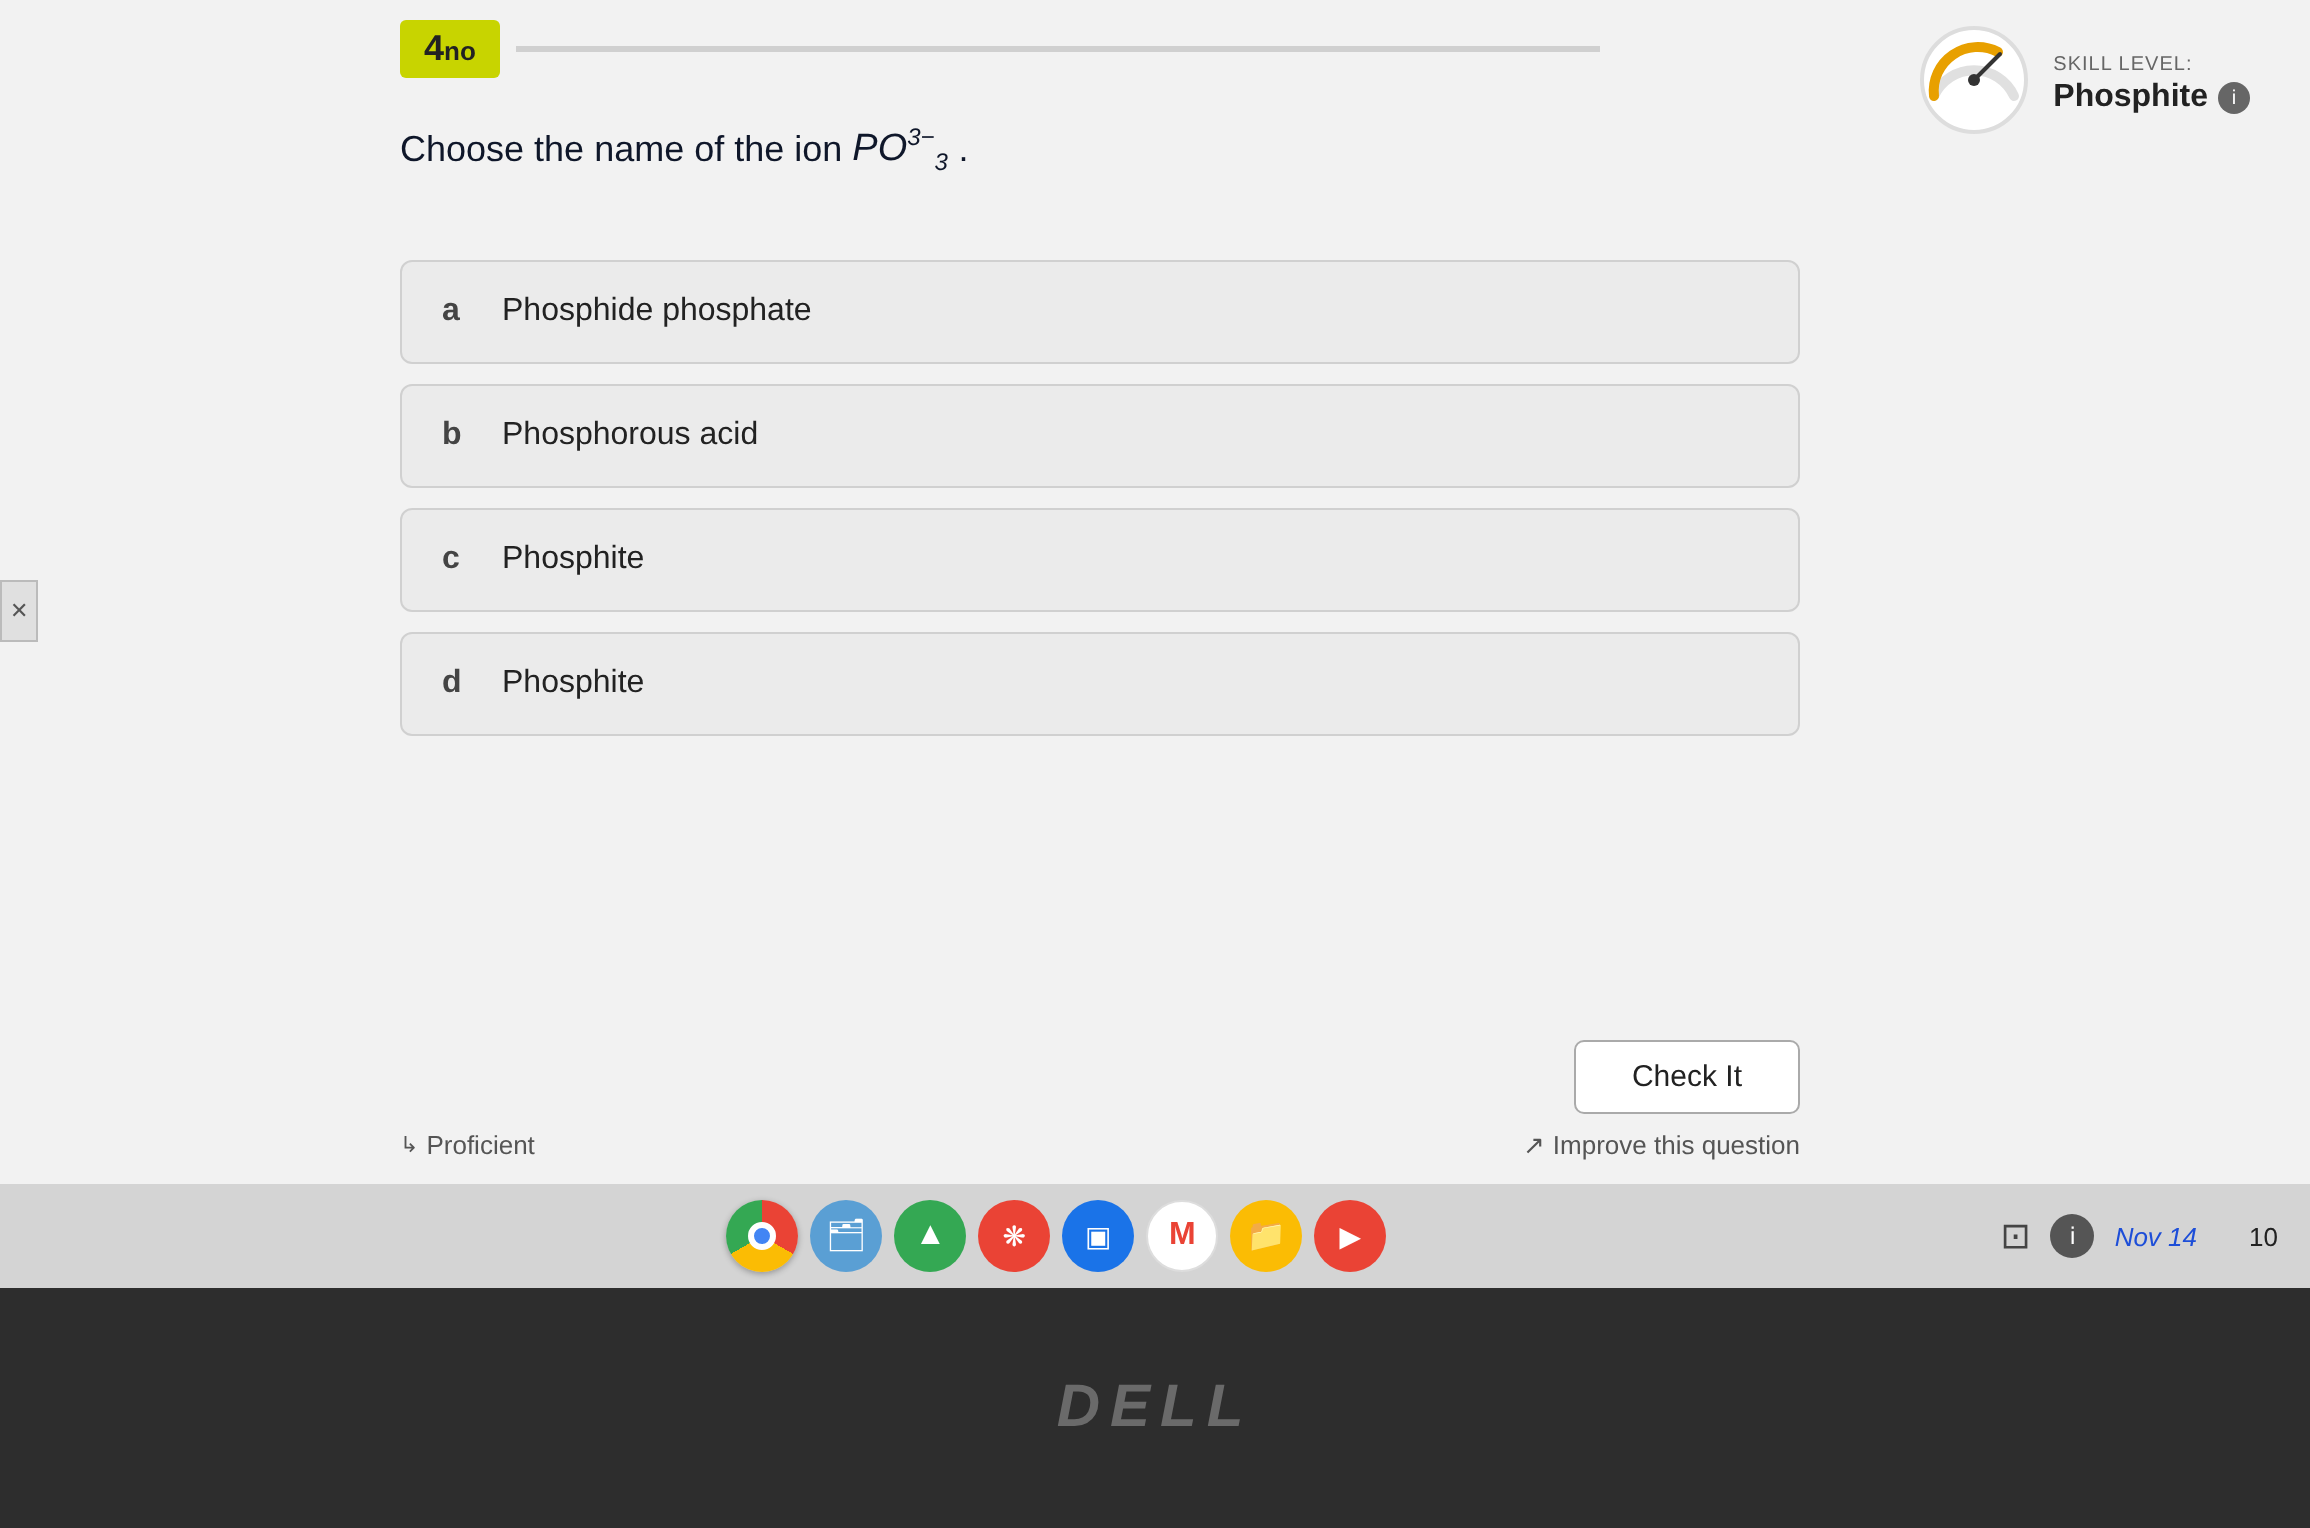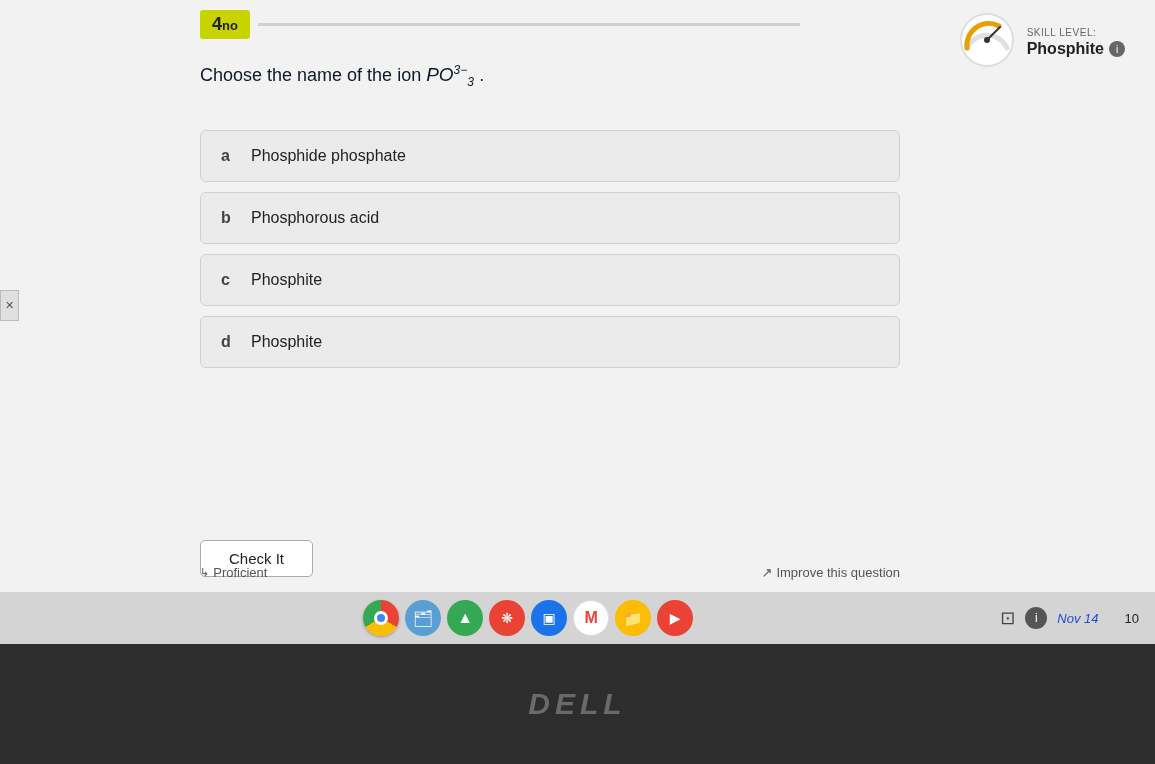--- a/index.html
+++ b/index.html
@@ -79,21 +79,21 @@
       <span style="font-weight:bold;color:#444;min-width:16px;">c</span>
       <span>Phosphite</span>
     </button>
 
     <button style="background:#ebebeb;border:1px solid #d0d0d0;border-radius:6px;padding:16px 20px;font-size:16px;color:#222;cursor:pointer;text-align:left;display:flex;align-items:center;gap:14px;width:100%;">
       <span style="font-weight:bold;color:#444;min-width:16px;">d</span>
       <span>Phosphite</span>
     </button>
   </div>
 
-  <div style="position:absolute;top:540px;left:200px;width:700px;display:flex;justify-content:flex-start;">
+  <div style="position:absolute;top:520px;left:200px;width:700px;display:flex;justify-content:flex-end;">
     <button style="background:white;border:1px solid #aaa;border-radius:5px;padding:9px 28px;font-size:15px;color:#222;cursor:pointer;">Check It</button>
   </div>
 
   <div style="position:absolute;top:565px;left:200px;width:700px;display:flex;justify-content:space-between;align-items:center;">
     <div style="font-size:13px;color:#555;cursor:pointer;display:flex;align-items:center;gap:4px;">
       <span style="font-size:11px;">↳</span>
       <span>Proficient</span>
     </div>
     <div style="font-size:13px;color:#555;cursor:pointer;display:flex;align-items:center;gap:4px;">
       <span style="font-size:13px;">↗</span>

